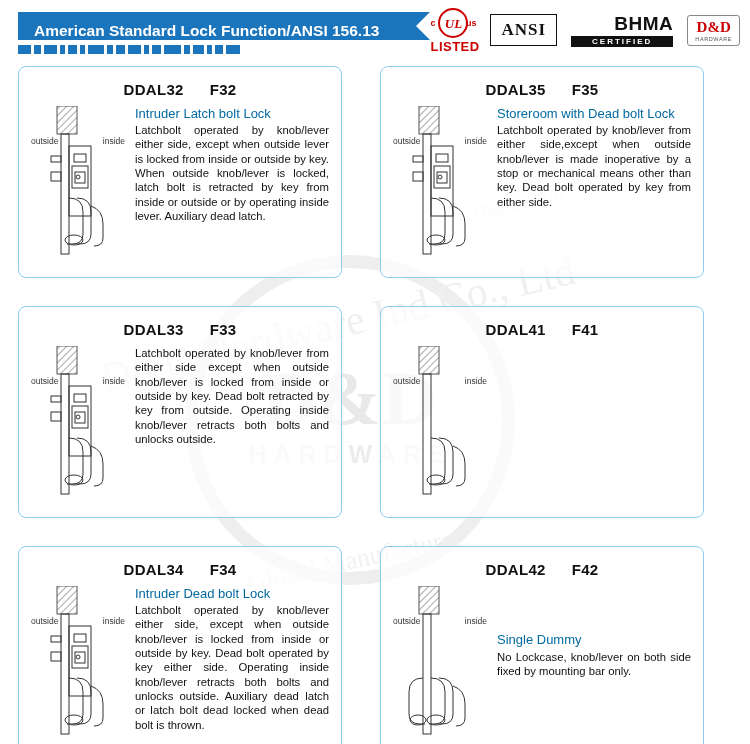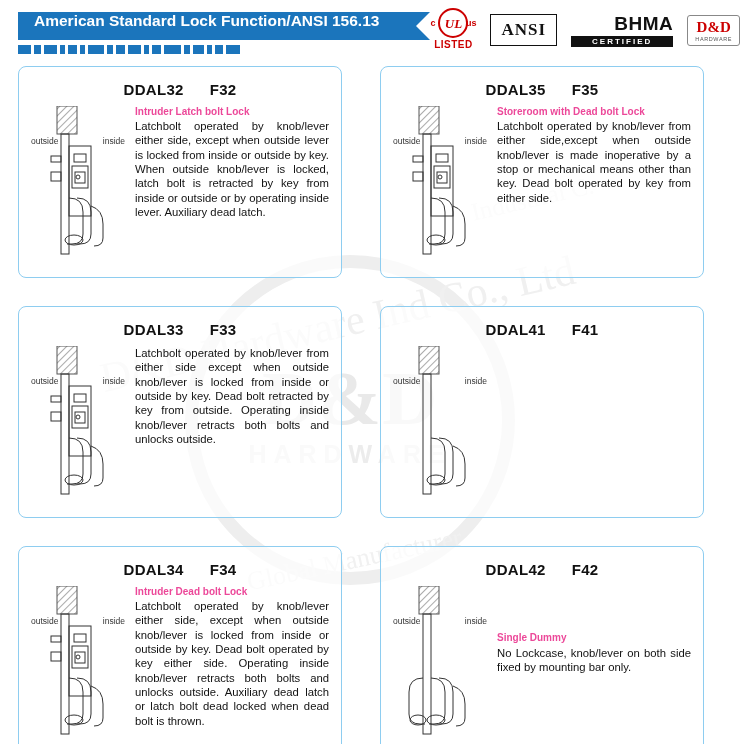--- a/index.html
+++ b/index.html
@@ -85,21 +85,21 @@
     z-index: 3;
     height: 66px;
   }
   .title-bar {
     position: absolute;
     left: 18px; top: 12px;
     height: 28px;
     width: 398px;
     background: #1b75bc;
     display: flex;
-    align-items: flex-start;
+    align-items: flex-end;
     padding-left: 16px;
   }
   .title-bar::after {
     content: "";
     position: absolute;
     right: -14px; top: 0;
     width: 0; height: 0;
     border-top: 14px solid #1b75bc;
     border-bottom: 14px solid #1b75bc;
     border-right: 14px solid transparent;
@@ -146,21 +146,21 @@
     font-family: "Liberation Serif", serif;
     font-style: italic;
   }
   .ul-c {
     position: absolute; left: 0; top: 10px; font-size: 9px;
   }
   .ul-us {
     position: absolute; right: 0; top: 10px; font-size: 9px;
   }
   .ul-listed {
-    font-size: 10px; letter-spacing: .5px; margin-top: 1px;
+    font-size: 13px; letter-spacing: .5px; margin-top: 1px;
   }
   .logo-box {
     border: 1.6px solid #111;
     padding: 5px 10px;
     font-size: 17px;
     font-weight: bold;
     letter-spacing: 1px;
     font-family: "Liberation Serif", serif;
     color: #111;
   }
@@ -219,23 +219,23 @@
     flex: 1;
   }
   .diagram {
     width: 96px;
     flex: 0 0 96px;
     position: relative;
   }
   .desc { flex: 1; }
   .desc h4 {
     margin: 0 0 2px 0;
-    font-size: 10px;
-    font-weight: bold;
-    color: #ec4899;
+    font-size: 13px;
+    font-weight: normal;
+    color: #0369a1;
   }
   .desc p {
     margin: 0;
     font-size: 11.3px;
     line-height: 1.27;
     color: #111;
     text-align: justify;
   }
   .desc.dummy { padding-top: 46px; }
   .desc.dummy h4 { margin-bottom: 3px; }

